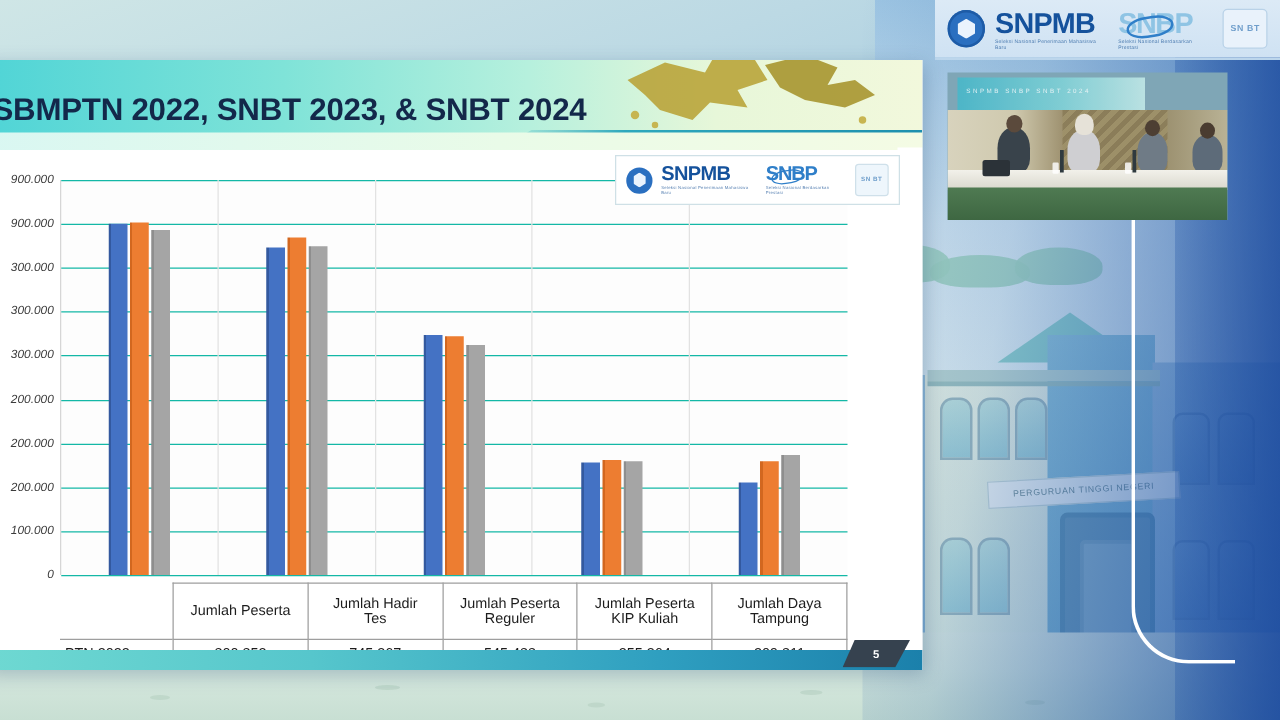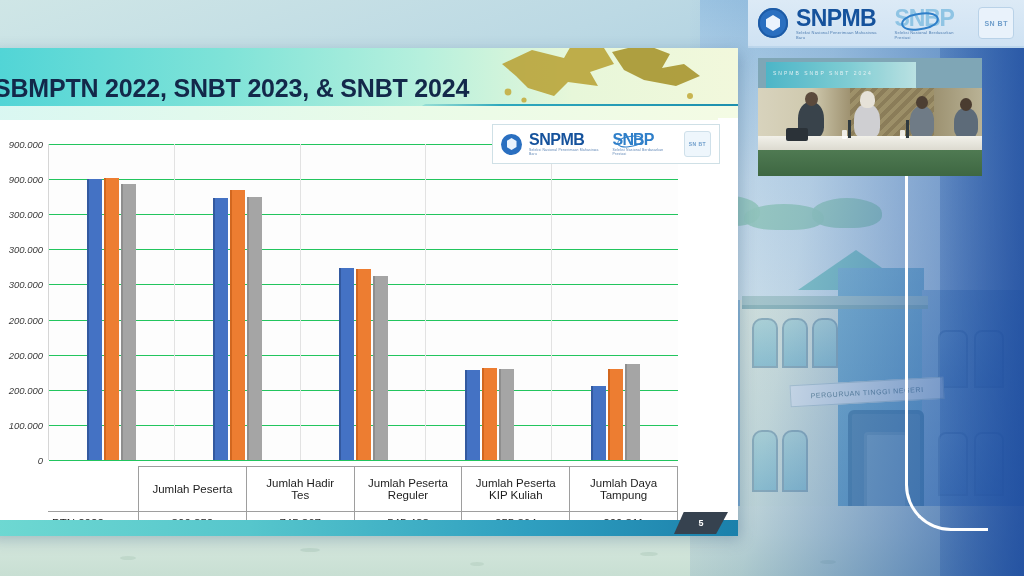--- a/index.html
+++ b/index.html
@@ -141,21 +141,21 @@
     background:linear-gradient(90deg,#6fd9d2 0%,#56c6cc 35%,#2f9fc0 72%,#1b80ab 100%);}
   .slide-no{position:absolute;right:10px;bottom:2px;width:54px;height:22px;
     background:#36424f;clip-path:polygon(18% 0,100% 0,78% 100%,0 100%);
     display:flex;align-items:center;justify-content:center;z-index:6;}
   .slide-no span{font-size:9px;font-weight:bold;color:#ffffff;}
 
   
   .chart{position:absolute;left:0px;top:88px;width:710px;height:340px;}
   .plot{position:absolute;left:62px;top:8px;right:18px;bottom:16px;
     background:#fdfdfd;border-left:1px solid #d6d6d6;}
-  .grid-line{position:absolute;left:0;right:0;height:1px;background:#22c55e;font-style:italic;}
+  .grid-line{position:absolute;left:0;right:0;height:1px;background:#14b8a6;font-style:italic;}
   .ytick{position:absolute;right:100%;margin-right:6px;transform:translateY(-50%);
     font-size:9.5px;color:#3c3c3c;white-space:nowrap;}
   .groups{position:absolute;inset:0;display:flex;}
   .group{flex:1;display:flex;align-items:flex-end;justify-content:center;gap:2px;
     position:relative;}
   .bar{width:15px;position:relative;}
   .bar.b1{background:linear-gradient(90deg,#33599f 0 2px,#4472c4 2px 100%);}
   .bar.b2{background:linear-gradient(90deg,#d2671f 0 2px,#ed7d31 2px 100%);}
   .bar.b3{background:linear-gradient(90deg,#8e8e8e 0 2px,#a5a5a5 2px 100%);}
   .grp-div{position:absolute;right:0;top:0;bottom:0;width:1px;background:#e2e2e2;}

